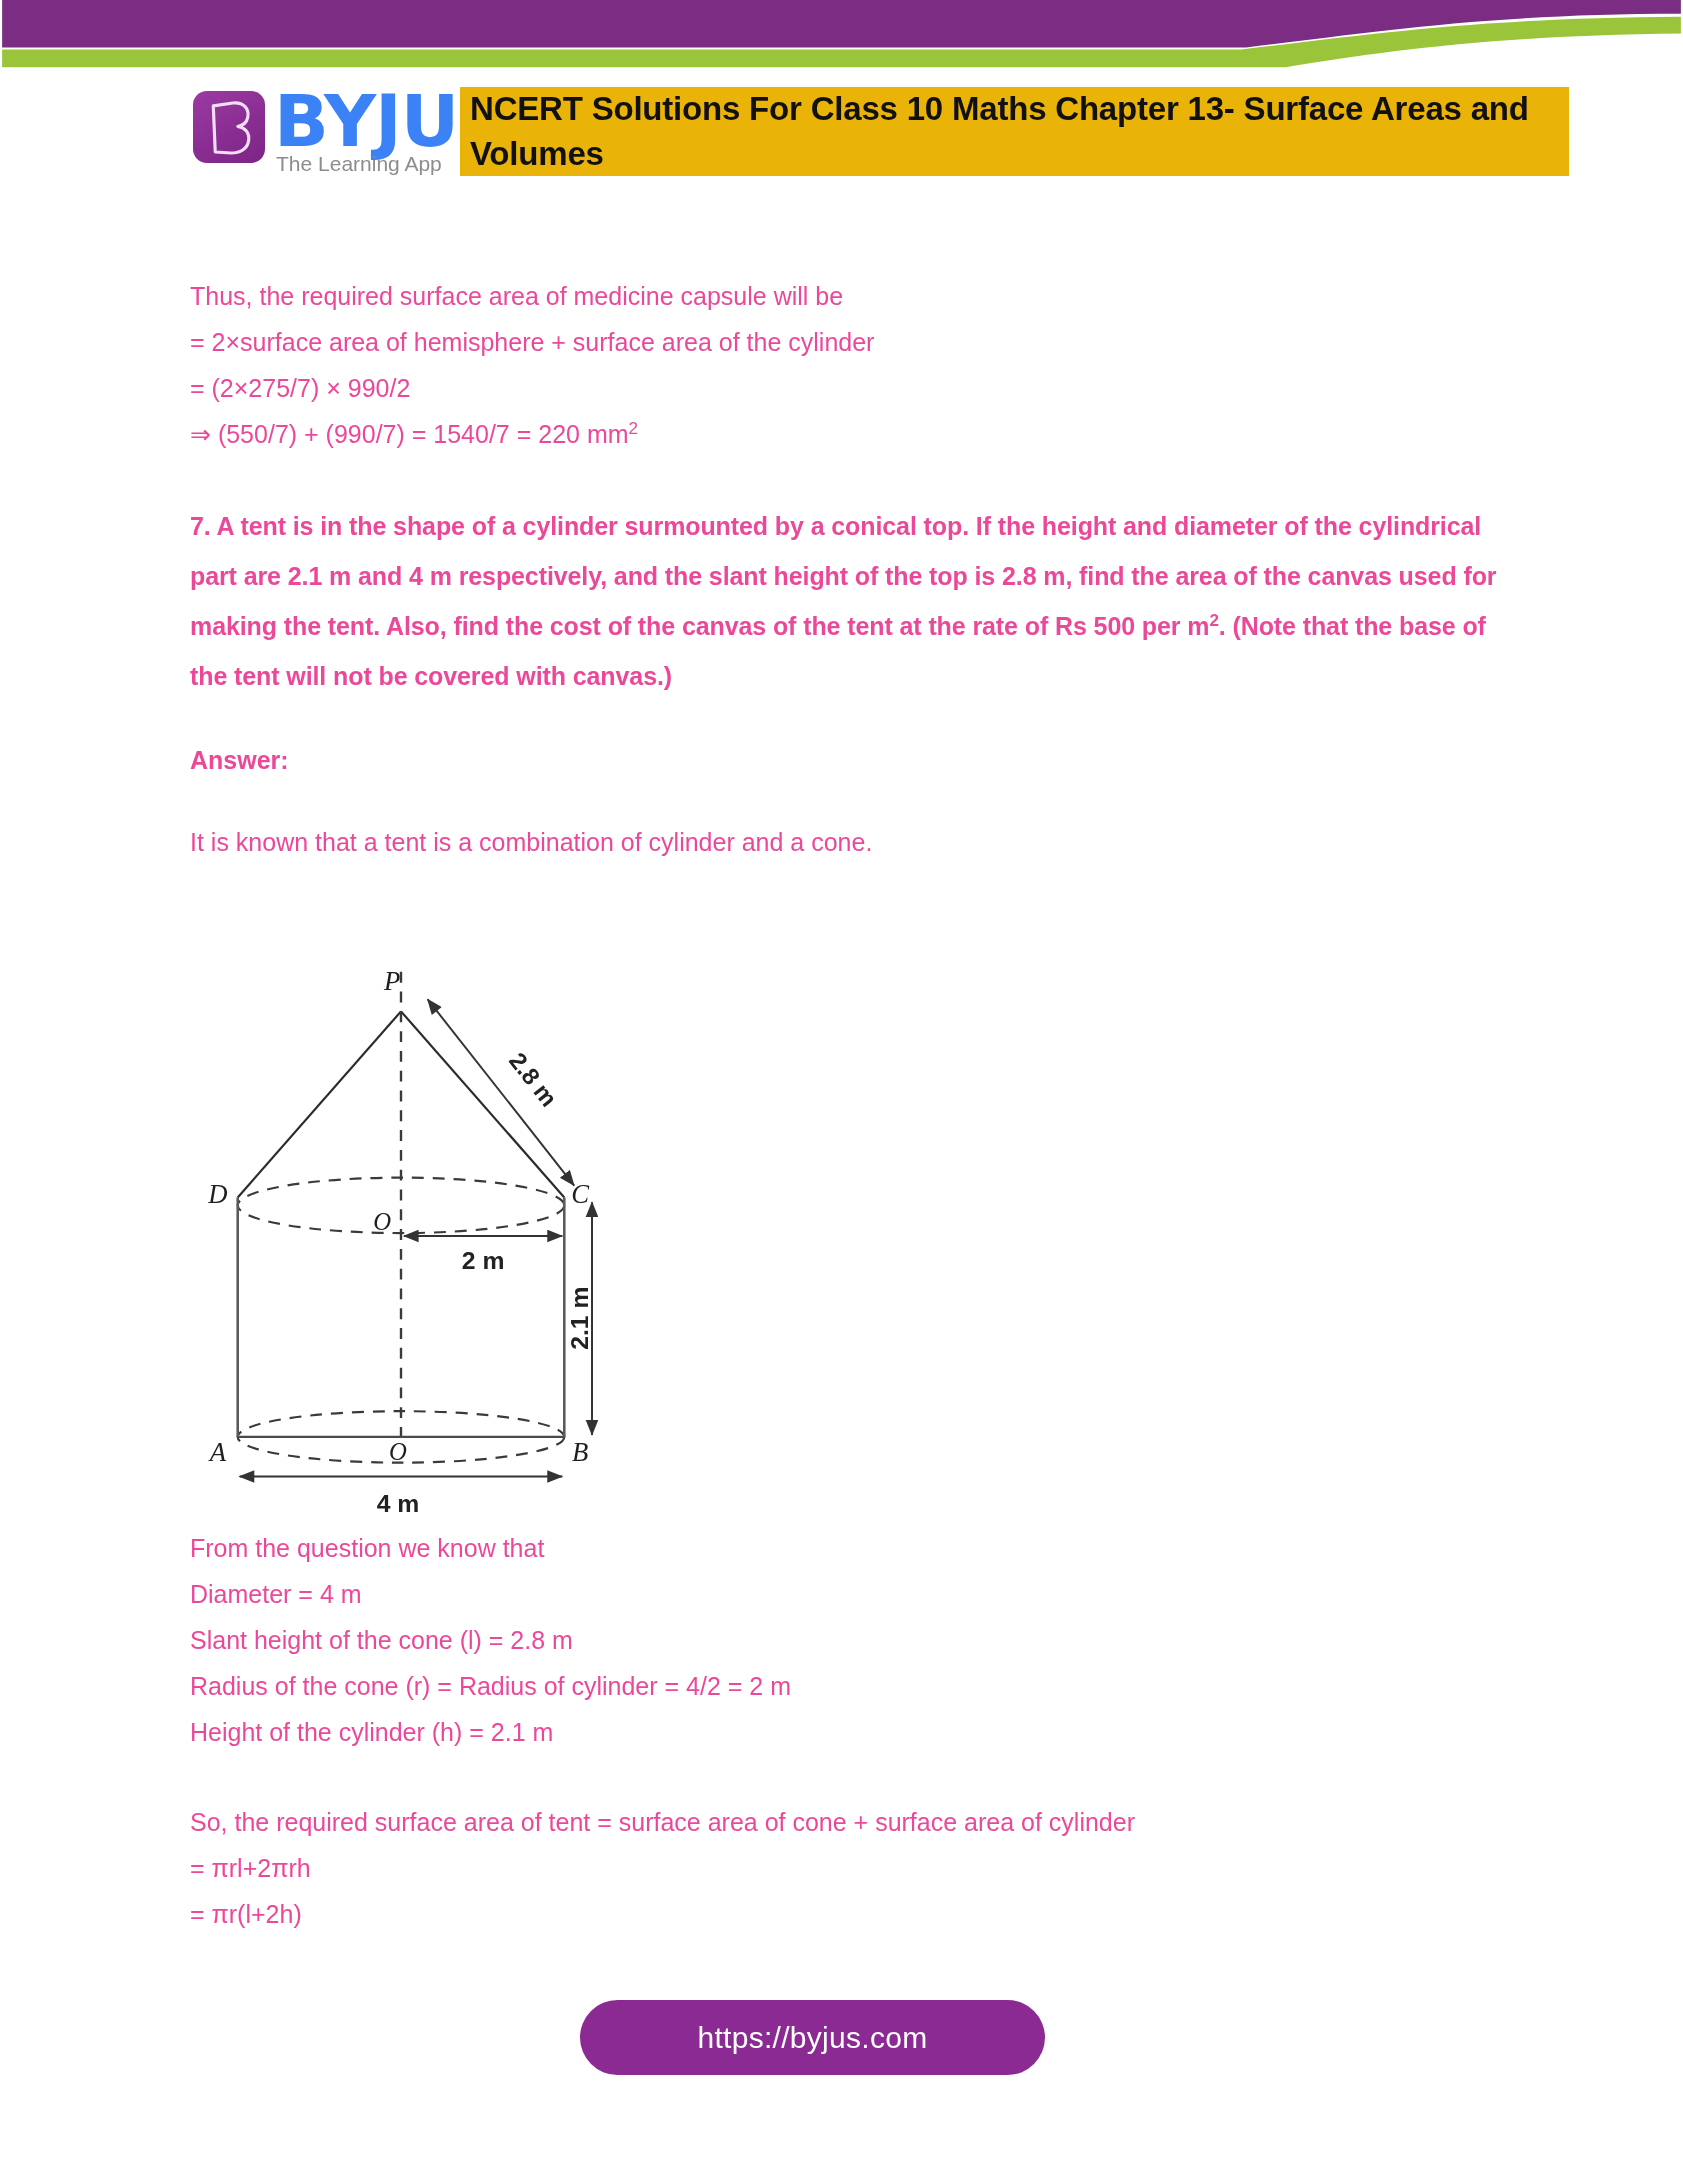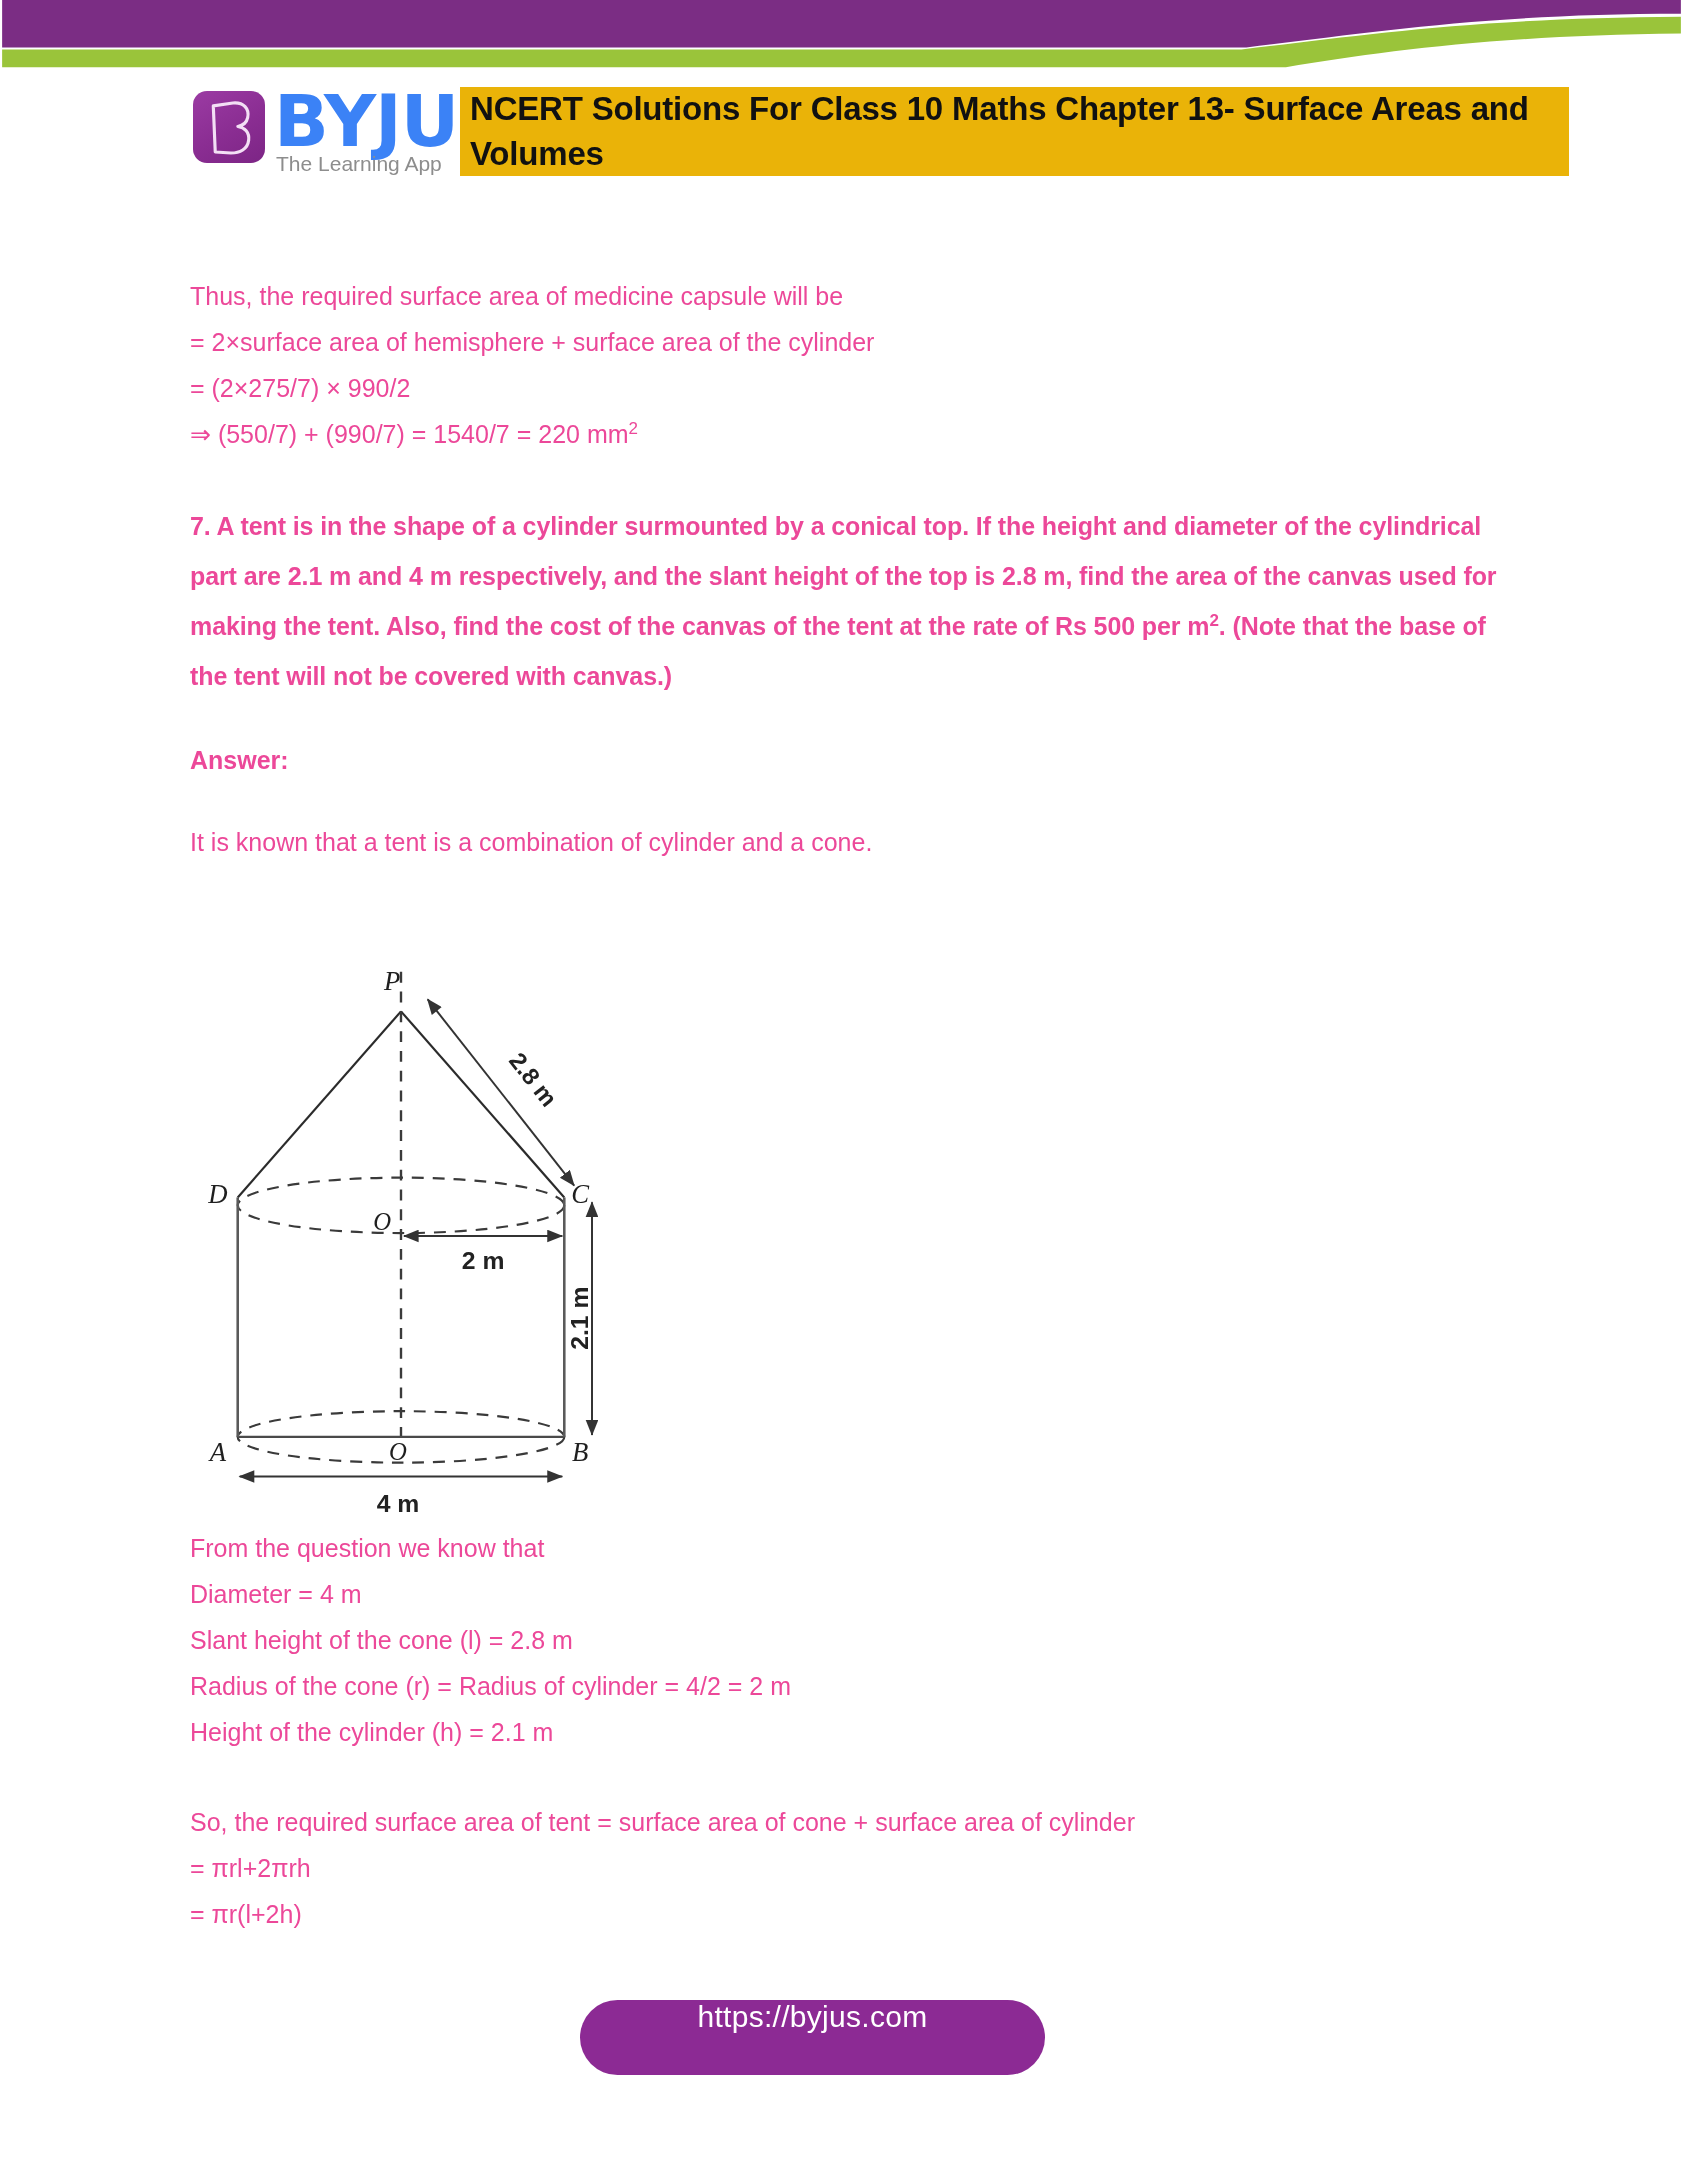--- a/index.html
+++ b/index.html
@@ -125,20 +125,21 @@
   
   .footer-pill {
     position: absolute;
     top: 2000px;
     left: 580px;
     width: 465px;
     height: 75px;
     border-radius: 38px;
     background: #8c2a94;
     display: flex;
+    align-items: center;
     justify-content: center;
   }
   .footer-pill span {
     color: #ffffff;
     font-size: 30px;
     letter-spacing: 0.3px;
     font-family: "Liberation Sans", sans-serif;
   }
 </style>
 </head>

